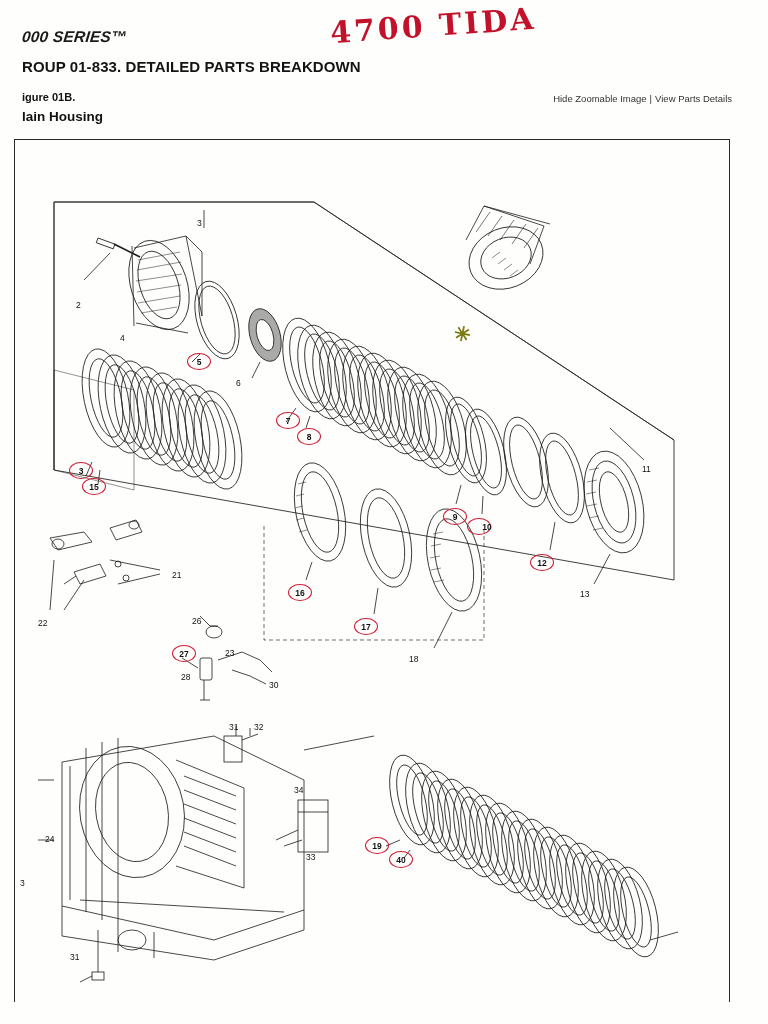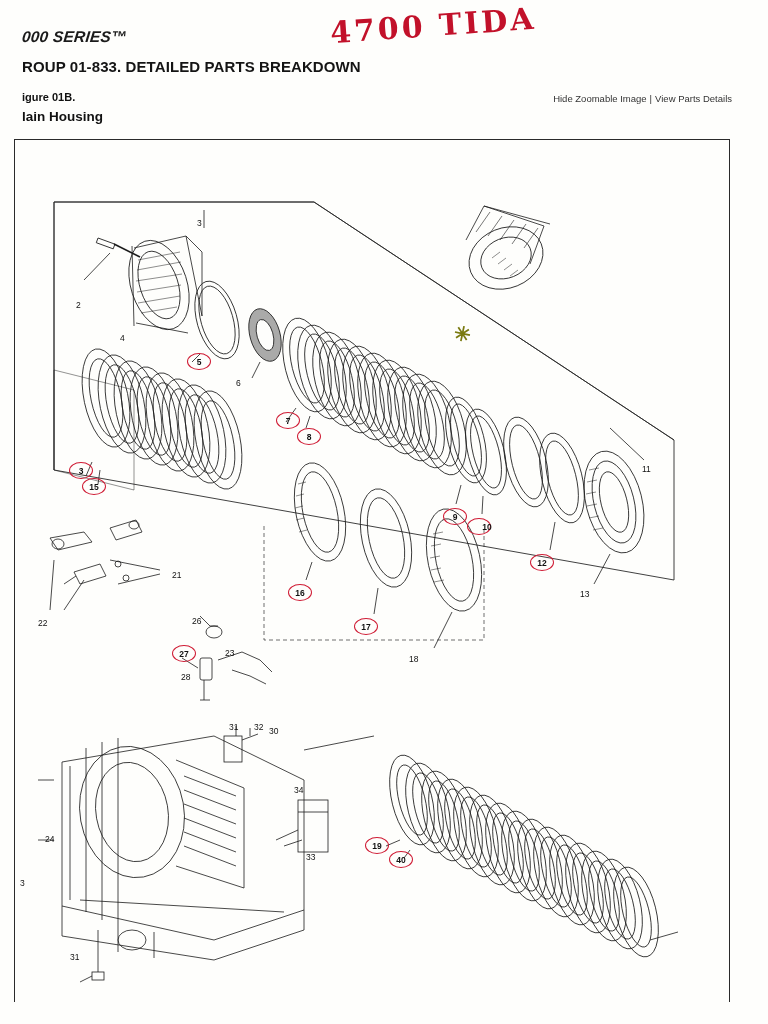--- a/index.html
+++ b/index.html
@@ -544,21 +544,21 @@
     <div class="plainlabel" style="left:106px; top:193px;">4</div>
     <div class="plainlabel" style="left:222px; top:238px;">6</div>
     <div class="plainlabel" style="left:628px; top:324px;">11</div>
     <div class="plainlabel" style="left:566px; top:449px;">13</div>
     <div class="plainlabel" style="left:395px; top:514px;">18</div>
     <div class="plainlabel" style="left:158px; top:430px;">21</div>
     <div class="plainlabel" style="left:24px;  top:478px;">22</div>
     <div class="plainlabel" style="left:178px; top:452px;margin-top:24px;">26</div>
     <div class="plainlabel" style="left:167px; top:532px;">28</div>
     <div class="plainlabel" style="left:211px; top:508px;">23</div>
-    <div class="plainlabel" style="left:255px; top:540px;margin-top:46px;">30</div>
+    <div class="plainlabel" style="left:255px; top:540px;">30</div>
     <div class="plainlabel" style="left:215px; top:582px;">31</div>
     <div class="plainlabel" style="left:240px; top:582px;">32</div>
     <div class="plainlabel" style="left:280px; top:645px;">34</div>
     <div class="plainlabel" style="left:264px; top:712px;margin-left:28px;">33</div>
     <div class="plainlabel" style="left:31px;  top:694px;">24</div>
     <div class="plainlabel" style="left:6px;   top:738px;">3</div>
     <div class="plainlabel" style="left:56px;  top:812px;">31</div>
   </div>
 
 </div>

